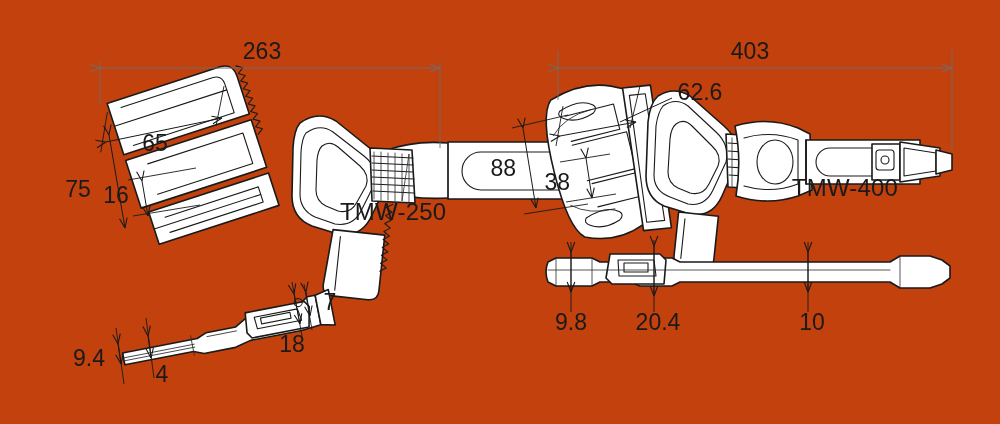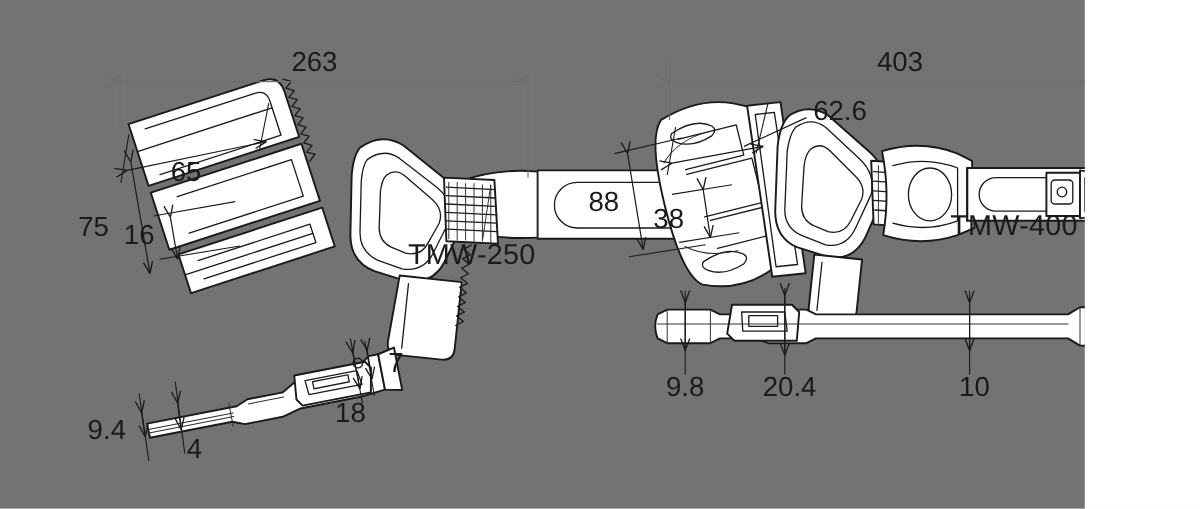--- a/index.html
+++ b/index.html
@@ -2,23 +2,23 @@
 <html><head>
 <meta charset="utf-8">
 <style>
   html, body {
     margin: 0;
     padding: 0;
     background: #ffffff;
   }
   #canvas {
     position: relative;
-    width: 904px;
+    width: 1000px;
     height: 424px;
-    background: #737373;
+    background: #c2410c;
     overflow: hidden;
     font-family: "Liberation Sans", sans-serif;
   }
   svg.drawing {
     position: absolute;
     left: 0;
     top: 0;
     width: 1000px;
     height: 424px;
   }

